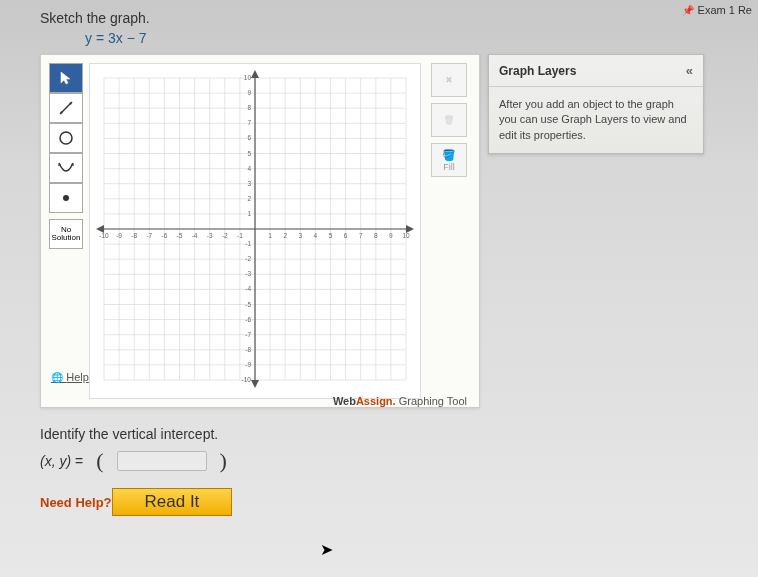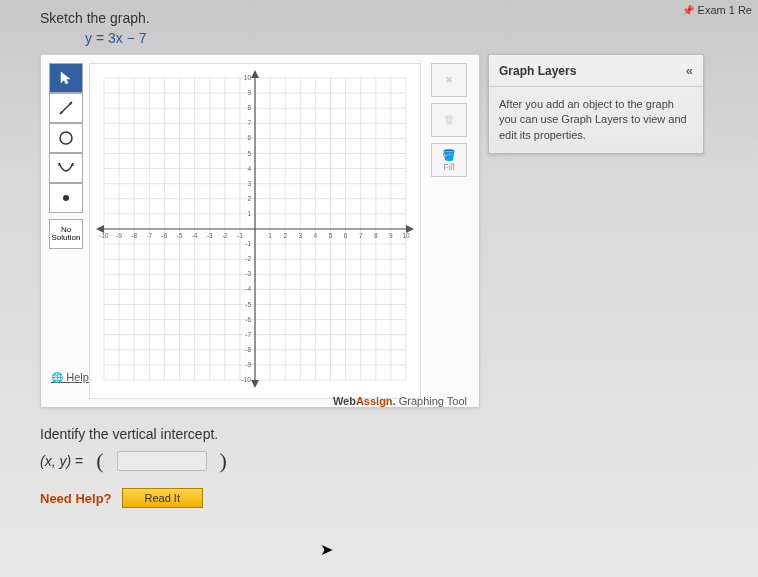--- a/index.html
+++ b/index.html
@@ -166,29 +166,29 @@
       border: 1px solid #bbb;
       border-radius: 2px;
     }
     .need-help {
       margin-top: 14px;
       font-size: 13px;
       font-weight: bold;
       color: #c04000;
       display: flex;
       align-items: center;
-      gap: 10px;
+      gap: 0;
     }
     .read-it {
       background: linear-gradient(180deg, #ffd24a 0%, #f0b000 100%);
       border: 1px solid #b08000;
-      font-size: 11px;
+      font-size: 17px;
       font-weight: normal;
       color: #333;
-      padding: 3px 22px;
+      padding: 3px 32px;
       cursor: pointer;
     }
     .cursor-fake{
       position:absolute;
       left: 320px;
       top: 540px;
       font-size: 16px;
       color:#000;
       pointer-events:none;
     }

